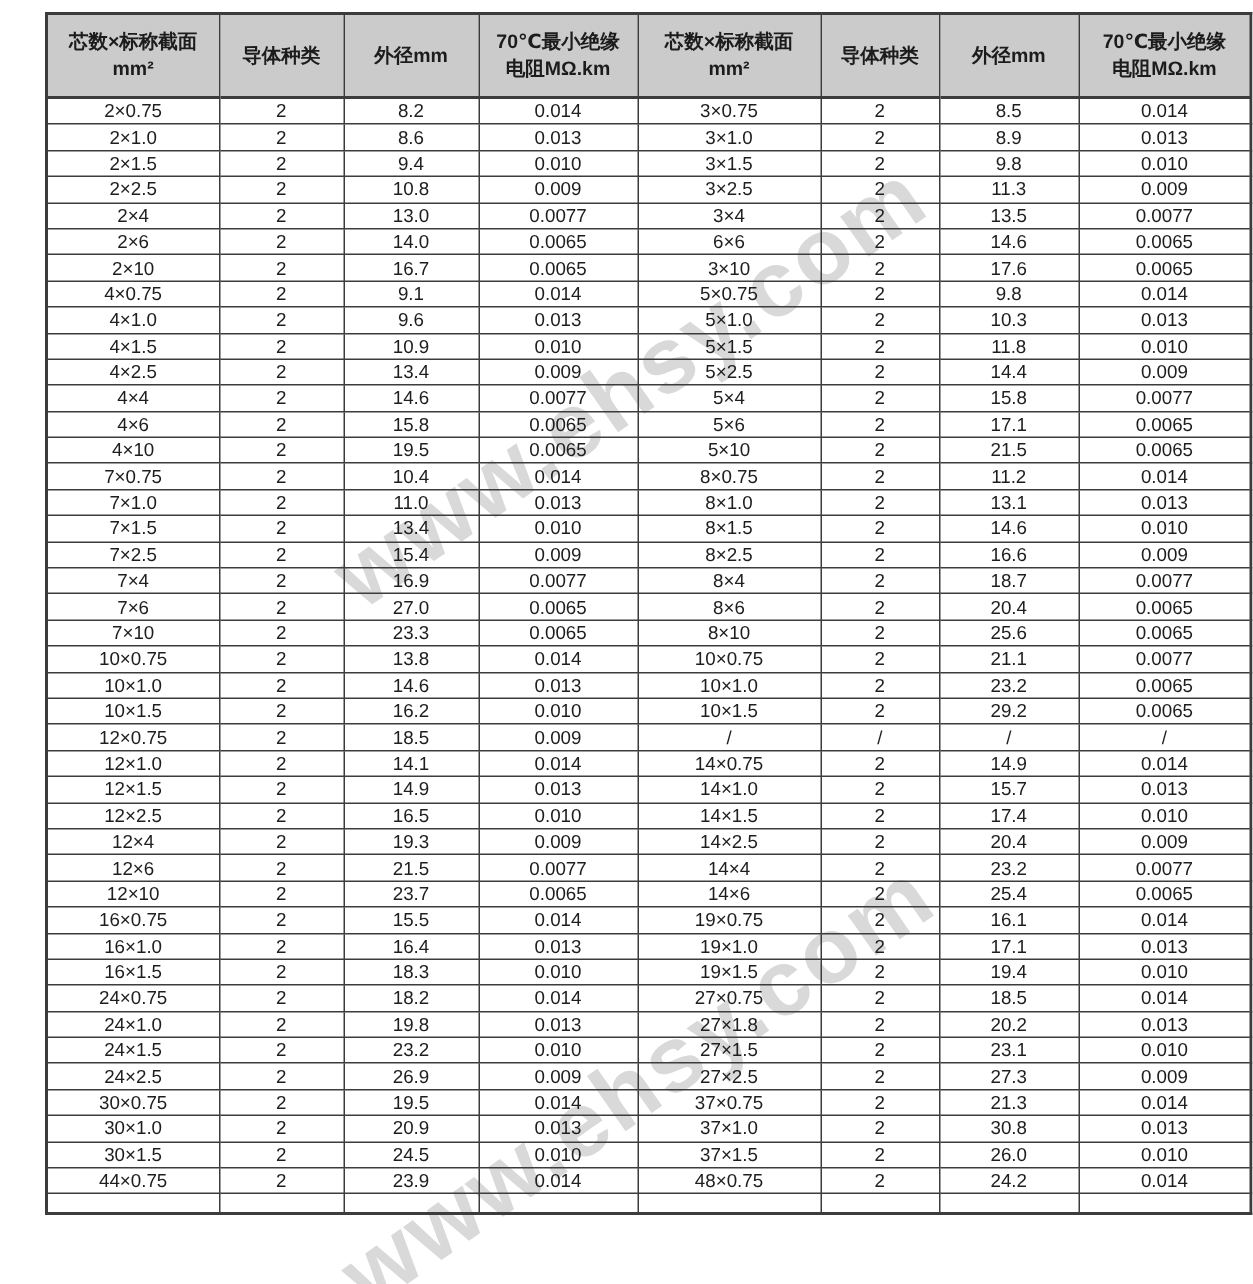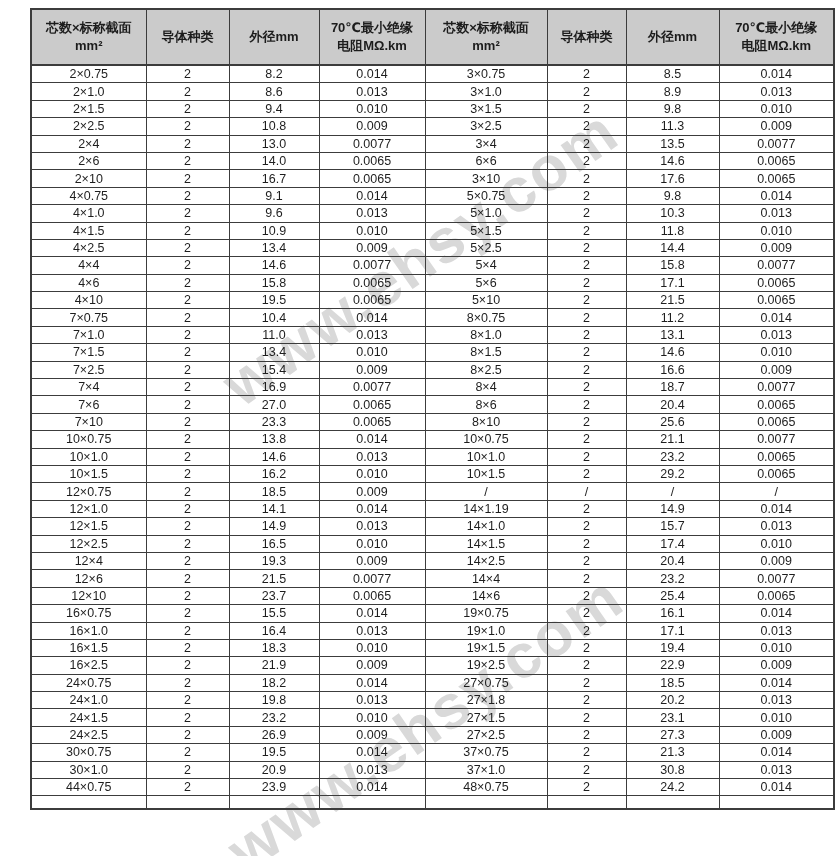--- a/index.html
+++ b/index.html
@@ -367,21 +367,21 @@
     <td>/</td>
     <td>/</td>
     <td>/</td>
     <td>/</td>
   </tr>
         <tr>
     <td>12×1.0</td>
     <td>2</td>
     <td>14.1</td>
     <td>0.014</td>
-    <td>14×1.19</td>
+    <td>14×0.75</td>
     <td>2</td>
     <td>14.9</td>
     <td>0.014</td>
   </tr>
         <tr>
     <td>12×1.5</td>
     <td>2</td>
     <td>14.9</td>
     <td>0.013</td>
     <td>14×1.0</td>
@@ -453,30 +453,20 @@
     <td>16×1.5</td>
     <td>2</td>
     <td>18.3</td>
     <td>0.010</td>
     <td>19×1.5</td>
     <td>2</td>
     <td>19.4</td>
     <td>0.010</td>
   </tr>
         <tr>
-    <td>16×2.5</td>
-    <td>2</td>
-    <td>21.9</td>
-    <td>0.009</td>
-    <td>19×2.5</td>
-    <td>2</td>
-    <td>22.9</td>
-    <td>0.009</td>
-  </tr>
-        <tr>
     <td>24×0.75</td>
     <td>2</td>
     <td>18.2</td>
     <td>0.014</td>
     <td>27×0.75</td>
     <td>2</td>
     <td>18.5</td>
     <td>0.014</td>
   </tr>
         <tr>
@@ -521,20 +511,30 @@
   </tr>
         <tr>
     <td>30×1.0</td>
     <td>2</td>
     <td>20.9</td>
     <td>0.013</td>
     <td>37×1.0</td>
     <td>2</td>
     <td>30.8</td>
     <td>0.013</td>
+  </tr>
+        <tr>
+    <td>30×1.5</td>
+    <td>2</td>
+    <td>24.5</td>
+    <td>0.010</td>
+    <td>37×1.5</td>
+    <td>2</td>
+    <td>26.0</td>
+    <td>0.010</td>
   </tr>
         <tr>
     <td>44×0.75</td>
     <td>2</td>
     <td>23.9</td>
     <td>0.014</td>
     <td>48×0.75</td>
     <td>2</td>
     <td>24.2</td>
     <td>0.014</td>

